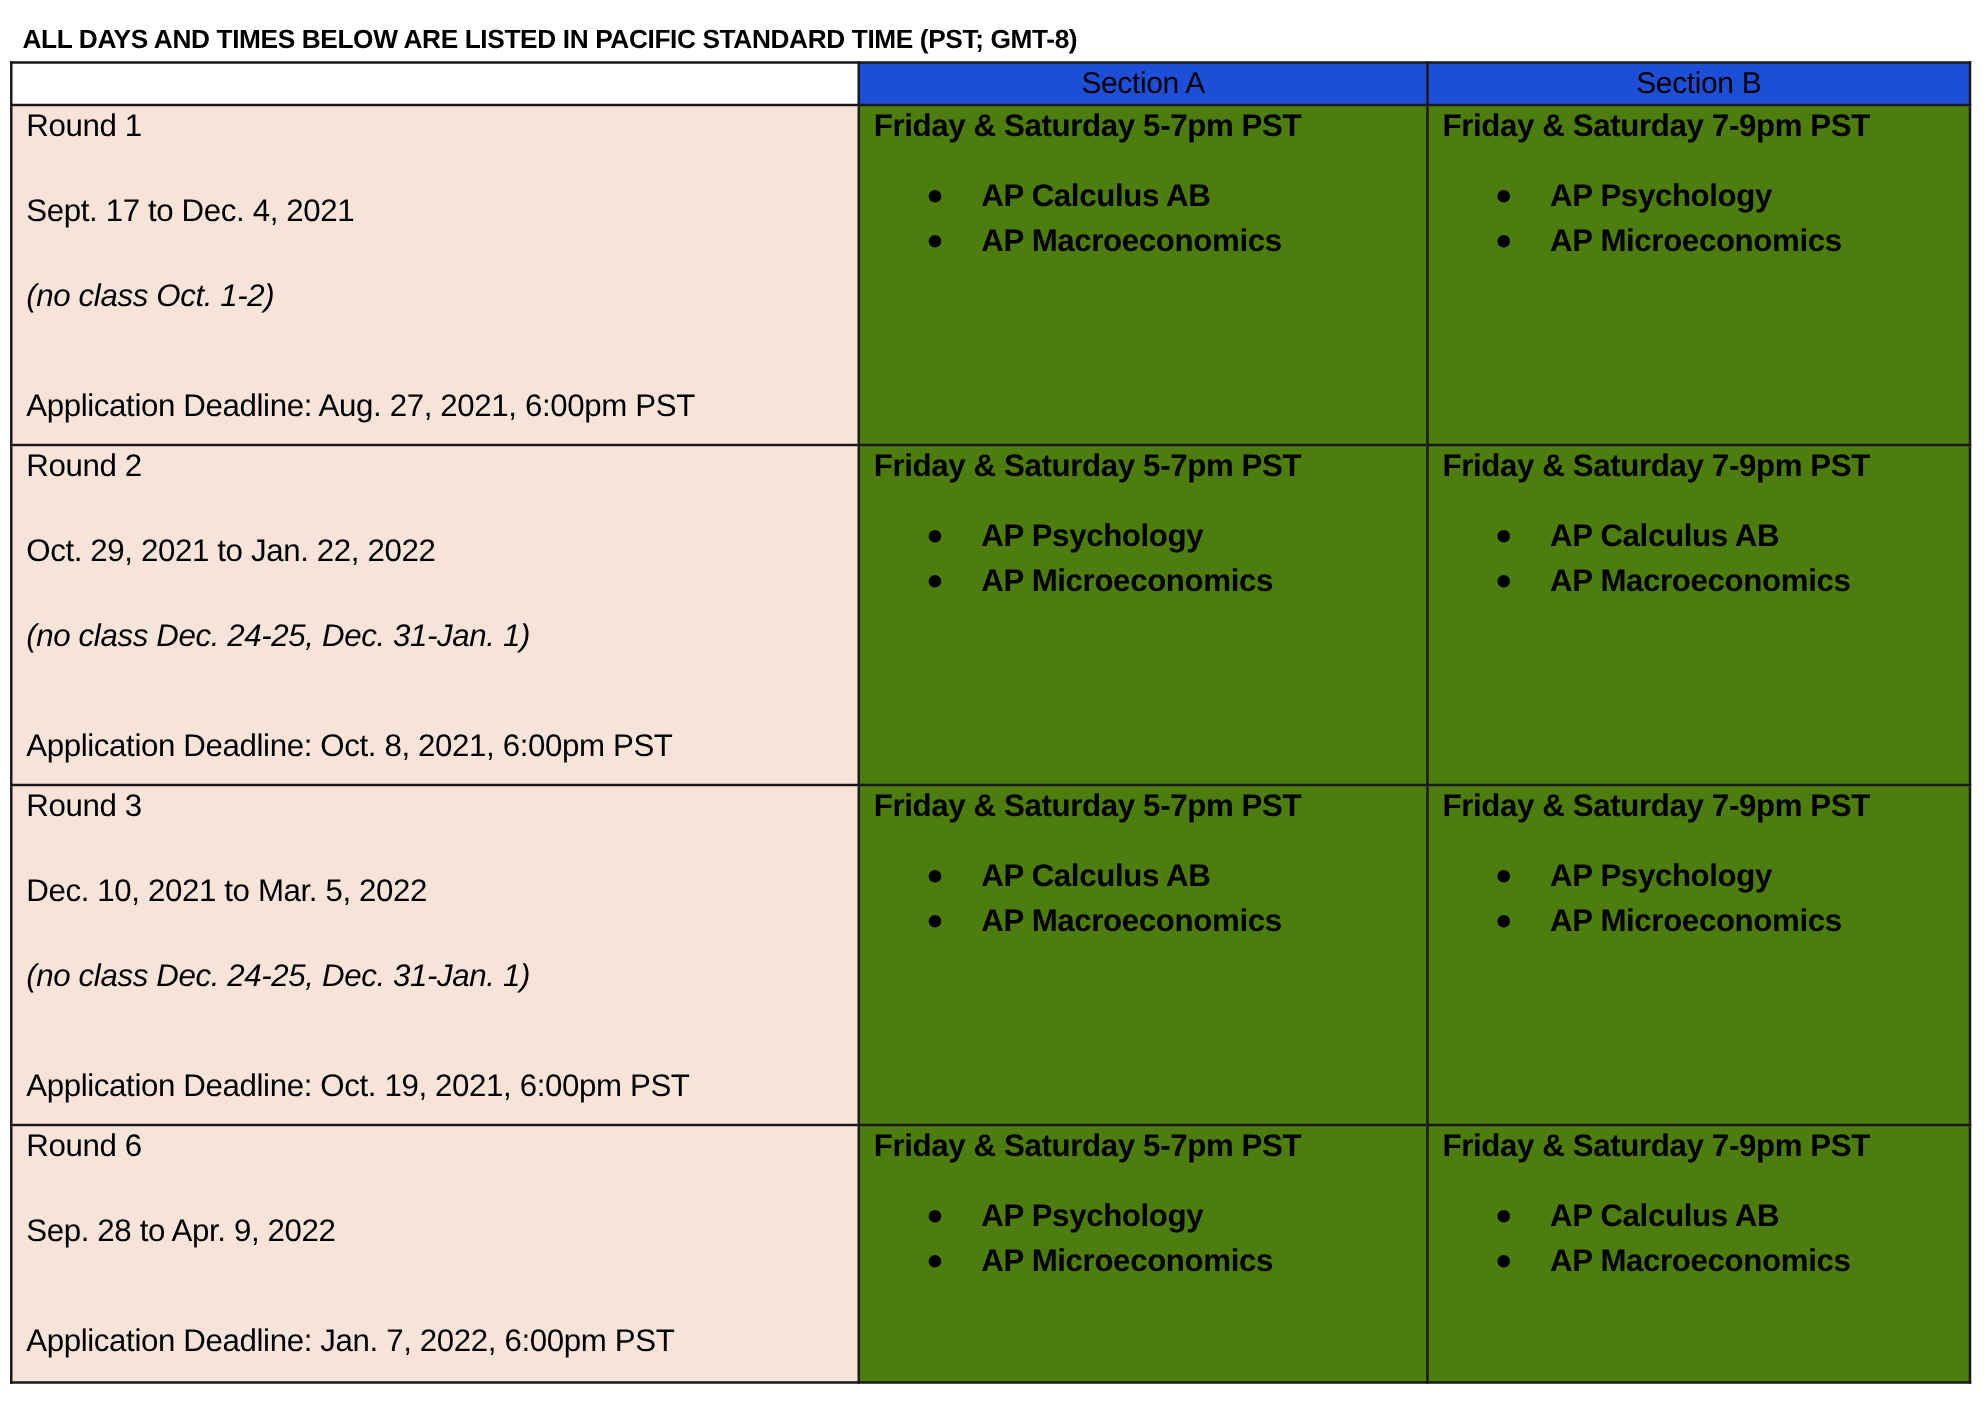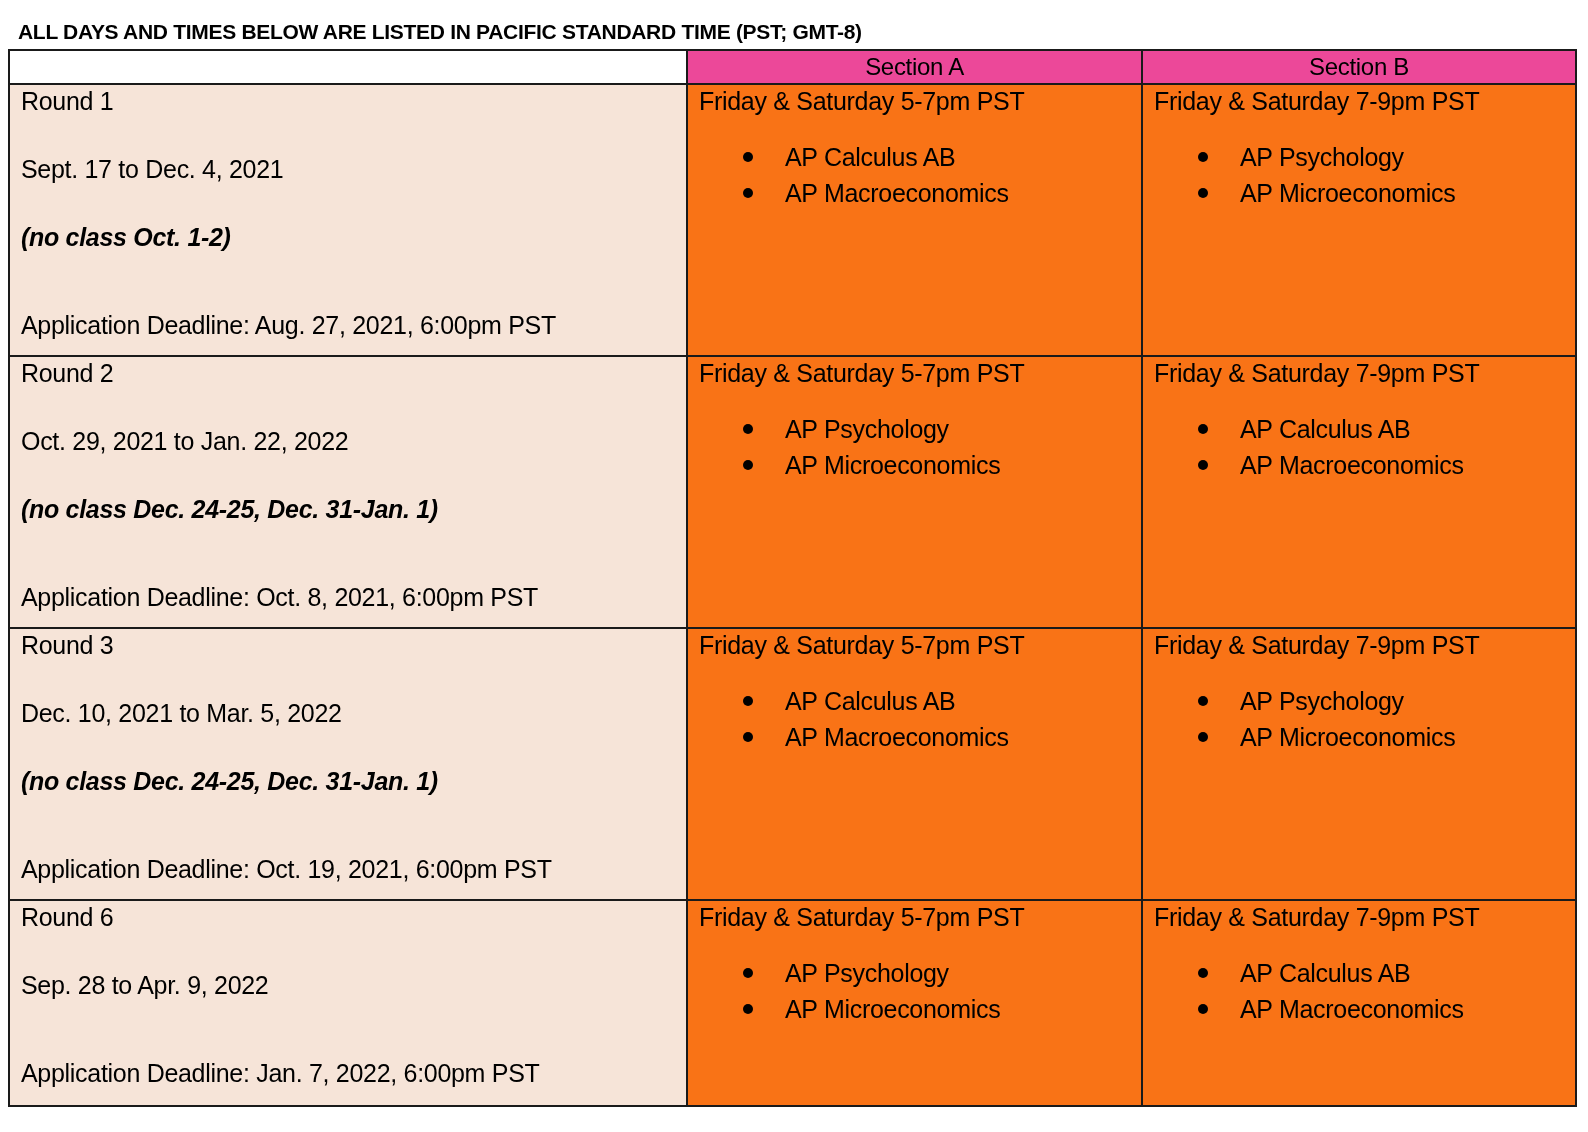--- a/index.html
+++ b/index.html
@@ -43,40 +43,41 @@
     th {
       height: 32px;
       font-weight: normal;
       font-size: 24px;
       text-align: center;
       vertical-align: middle;
       line-height: 32px;
       letter-spacing: -0.3px;
     }
     th.blank { background: #ffffff; }
-    th.section { background: #ec4899; }
+    th.section { background: #1d4ed8; }
     tr.round-row td { height: 270px; padding-left: 11px; }
     tr.round-row.last td { height: 204px; }
     td.round-cell {
       background: #f6e4d8;
       padding: 4px 14px 0 14px;
     }
     td.section-cell {
-      background: #f97316;
+      background: #4d7c0f;
       padding: 4px 12px 0 13px;
+      font-weight: bold;
     }
     .line {
       font-size: 25px;
       line-height: 32px;
       height: 32px;
       white-space: nowrap;
       letter-spacing: -0.3px;
     }
     .gap { height: 36px; }
-    .italic { font-style: italic; font-weight: bold; }
+    .italic { font-style: italic; }
     .underline { text-underline-offset: 3px; margin-top: 20px; }
     ul.courses {
       list-style: none;
       margin: 22px 0 0 0;
       padding: 0;
     }
     ul.courses li {
       position: relative;
       padding-left: 86px;
       font-size: 25px;

